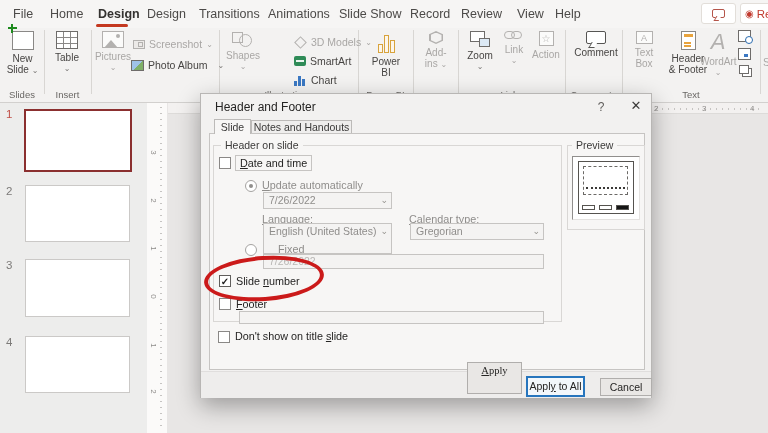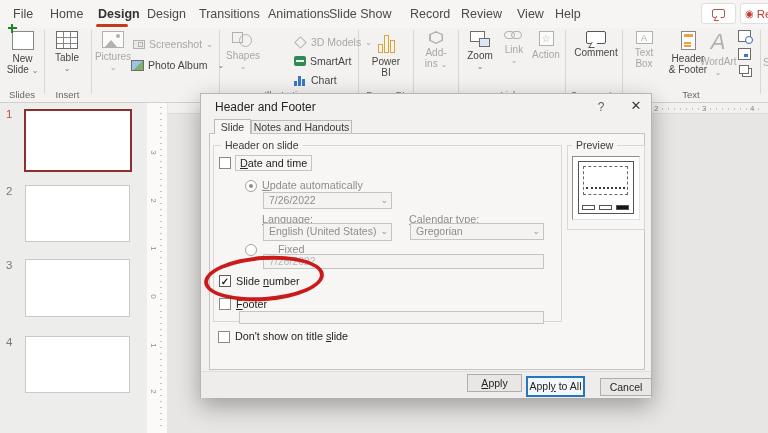--- a/index.html
+++ b/index.html
@@ -130,21 +130,21 @@
 
 <div id="frame">
 
   <div class="menubar">
     <span class="mtab" style="left:13px">File</span>
     <span class="mtab" style="left:50px">Home</span>
     <span class="mtab active" style="left:98px">Design</span>
     <span class="mtab" style="left:147px">Design</span>
     <span class="mtab" style="left:199px">Transitions</span>
     <span class="mtab" style="left:268px">Animations</span>
-    <span class="mtab" style="left:329px">Slide Show</span>
+    <span class="mtab" style="left:339px">Slide Show</span>
     <span class="mtab" style="left:410px">Record</span>
     <span class="mtab" style="left:461px">Review</span>
     <span class="mtab" style="left:517px">View</span>
     <span class="mtab" style="left:555px">Help</span>
     <div class="munder" style="left:96px; top:24px; width:32px;"></div>
     <div class="pillbox" style="left:701px; width:35px;">
       <span class="ico-bubble"></span>
     </div>
     <div class="pillbox" style="left:740px; width:34px; overflow:hidden; justify-content:flex-start; padding-left:4px;">
       <span class="recdot">◉</span>
@@ -339,21 +339,21 @@
     <div class="radio" style="left:44px; top:86px;">
         <span class="dot"></span>
       </div>
     <span class="dlabel dgray" style="left:61px; top:85px;"><span class="u">U</span><span>pdate automatically</span></span>
 
     <div class="combo" style="left:62px; top:98px; width:129px; height:17px;">
       <span>7/26/2022</span>
       <span class="cchev">⌄</span>
     </div>
     <span class="dlabel dgray" style="left:61px; top:119px;"><span class="u">L</span><span>anguage:</span></span>
-    <div class="combo" style="left:62px; top:129px; width:129px; height:18px;">
+    <div class="combo" style="left:62px; top:129px; width:129px; height:31px;">
       <span>English (United States)</span>
       <span class="cchev">⌄</span>
     </div>
     <span class="dlabel dgray" style="left:208px; top:119px;"><span class="u">C</span><span>alendar type:</span></span>
     <div class="combo" style="left:209px; top:129px; width:134px; height:17px;">
       <span>Gregorian</span>
       <span class="cchev">⌄</span>
     </div>
 
     <div class="radio" style="left:44px; top:150px;"></div>
@@ -379,18 +379,18 @@
         <div class="pvdash">
           <div class="pvsquig"></div>
         </div>
         <div class="pvbox" style="left:3px;"></div>
         <div class="pvbox" style="left:20px;"></div>
         <div class="pvbox filled" style="left:37px;"></div>
       </div>
     </div>
 
     <div class="dfooter"></div>
-    <div class="wbtn" style="left:266px; top:280px; width:55px; height:18px;"><span class="u">A</span><span>pply</span></div>
+    <div class="wbtn" style="left:266px; top:268px; width:55px; height:32px;font-family:Liberation Serif, serif;"><span class="u">A</span><span>pply</span></div>
     <div class="wbtn primary" style="left:325px; top:282px; width:59px; height:21px;"><span>Appl</span><span class="u">y</span><span> to All</span></div>
     <div class="wbtn" style="left:399px; top:284px; width:52px; height:18px;">Cancel</div>
   </div>
 
 </div>
 
 </body></html>

